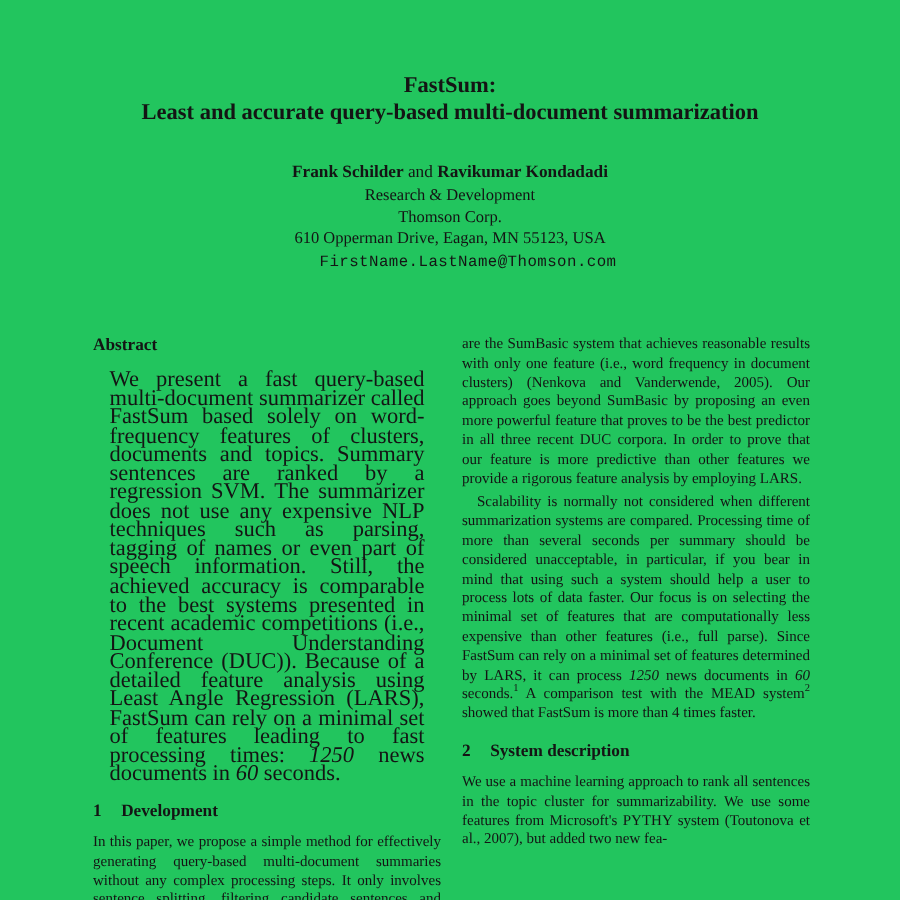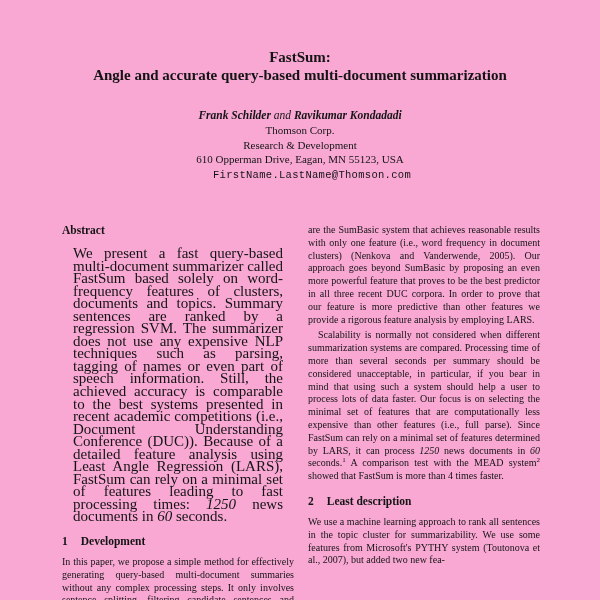--- a/index.html
+++ b/index.html
@@ -1,25 +1,25 @@
 <!DOCTYPE html>
 <html lang="en"><head>
 <meta charset="utf-8">
 <style>
   * { margin:0; padding:0; box-sizing:border-box; }
   html, body { width:600px; height:600px; background:#ffffff; }
   body { font-family:"Liberation Serif", serif; color:#141414; }
   .page {
     position:relative; width:600px; height:600px;
-    background:#f9a8d4; overflow:hidden;
+    background:#22c55e; overflow:hidden;
   }
   .title-block { position:absolute; top:49px; left:0; right:0; text-align:center; }
   .paper-title { font-size:15px; font-weight:bold; line-height:17.5px; }
   .author-block { position:absolute; top:108px; left:0; right:0; text-align:center; font-size:11px; line-height:14.8px; }
-  .author-names { font-size:11.5px;font-style:italic; }
+  .author-names { font-size:11.5px; }
   .author-names .name { font-weight:bold; }
   .email-line { font-family:"Liberation Mono", monospace; font-size:10.5px; letter-spacing:0.3px; margin-top:1px;padding-left:24px; }
   .columns { position:absolute; top:224px; left:62px; width:478px; display:flex; gap:14px; }
   .col { width:232px; }
   .abstract-heading { font-weight:bold; font-size:11.5px; margin-bottom:11px; }
   .abstract-body {
     font-size:15px; line-height:12.55px; text-align:justify;
     margin:0 11px; hyphens:auto; -webkit-hyphens:auto;
   }
   .body-par {
@@ -35,27 +35,27 @@
   .num-it { font-style:italic; }
   sup.fn { font-size:7px; line-height:0; vertical-align:super; }
 </style>
 </head>
 <body>
 
 <div class="page">
 
   <div class="title-block">
     <div class="paper-title">FastSum:</div>
-    <div class="paper-title">Angle and accurate query-based multi-document summarization</div>
+    <div class="paper-title">Least and accurate query-based multi-document summarization</div>
   </div>
 
   <div class="author-block">
     <div class="author-names"><span class="name">Frank Schilder</span> <span>and</span> <span class="name">Ravikumar Kondadadi</span></div>
+    <div>Research &amp; Development</div>
     <div>Thomson Corp.</div>
-    <div>Research &amp; Development</div>
     <div>610 Opperman Drive, Eagan, MN 55123, USA</div>
     <div class="email-line">FirstName.LastName@Thomson.com</div>
   </div>
 
   <div class="columns">
 
     <div class="col">
       <div class="abstract-heading">Abstract</div>
       <p class="abstract-body"><span>We present a fast query-based multi-document summarizer called FastSum based solely on word-frequency features of clusters, documents and topics. Summary sentences are ranked by a regression SVM. The summarizer does not use any expensive NLP techniques such as parsing, tagging of names or even part of speech information. Still, the achieved accuracy is comparable to the best systems presented in recent academic competitions (i.e., Document Understanding Conference (DUC)). Because of a detailed feature analysis using Least Angle Regression (LARS), FastSum can rely on a minimal set of features leading to fast processing times: </span><span class="num-it">1250</span><span> news documents in </span><span class="num-it">60</span><span> seconds.</span></p>
 
@@ -65,19 +65,19 @@
         </div>
       <p class="body-par">In this paper, we propose a simple method for effectively generating query-based multi-document summaries without any complex processing steps. It only involves sentence splitting, filtering candidate sentences and computing the word frequencies in the documents of a cluster, topic description and the topic title. We use a machine learning technique called regression SVM, as proposed by (Li et al., 2007). For the feature selection we use a new model</p>
     </div>
 
     <div class="col">
       <p class="body-par">are the SumBasic system that achieves reasonable results with only one feature (i.e., word frequency in document clusters) (Nenkova and Vanderwende, 2005). Our approach goes beyond SumBasic by proposing an even more powerful feature that proves to be the best predictor in all three recent DUC corpora. In order to prove that our feature is more predictive than other features we provide a rigorous feature analysis by employing LARS.</p>
       <p class="body-par indent-par"><span>Scalability is normally not considered when different summarization systems are compared. Processing time of more than several seconds per summary should be considered unacceptable, in particular, if you bear in mind that using such a system should help a user to process lots of data faster. Our focus is on selecting the minimal set of features that are computationally less expensive than other features (i.e., full parse). Since FastSum can rely on a minimal set of features determined by LARS, it can process </span><span class="num-it">1250</span><span> news documents in </span><span class="num-it">60</span><span> seconds.</span><sup class="fn">1</sup><span> A comparison test with the MEAD system</span><sup class="fn">2</sup><span> showed that FastSum is more than 4 times faster.</span></p>
 
       <div class="section-heading">
           <span>2</span>
-          <span>Least description</span>
+          <span>System description</span>
         </div>
       <p class="body-par">We use a machine learning approach to rank all sentences in the topic cluster for summarizability. We use some features from Microsoft's PYTHY system (Toutonova et al., 2007), but added two new fea-</p>
     </div>
 
   </div>
 </div>
 
 </body></html>

